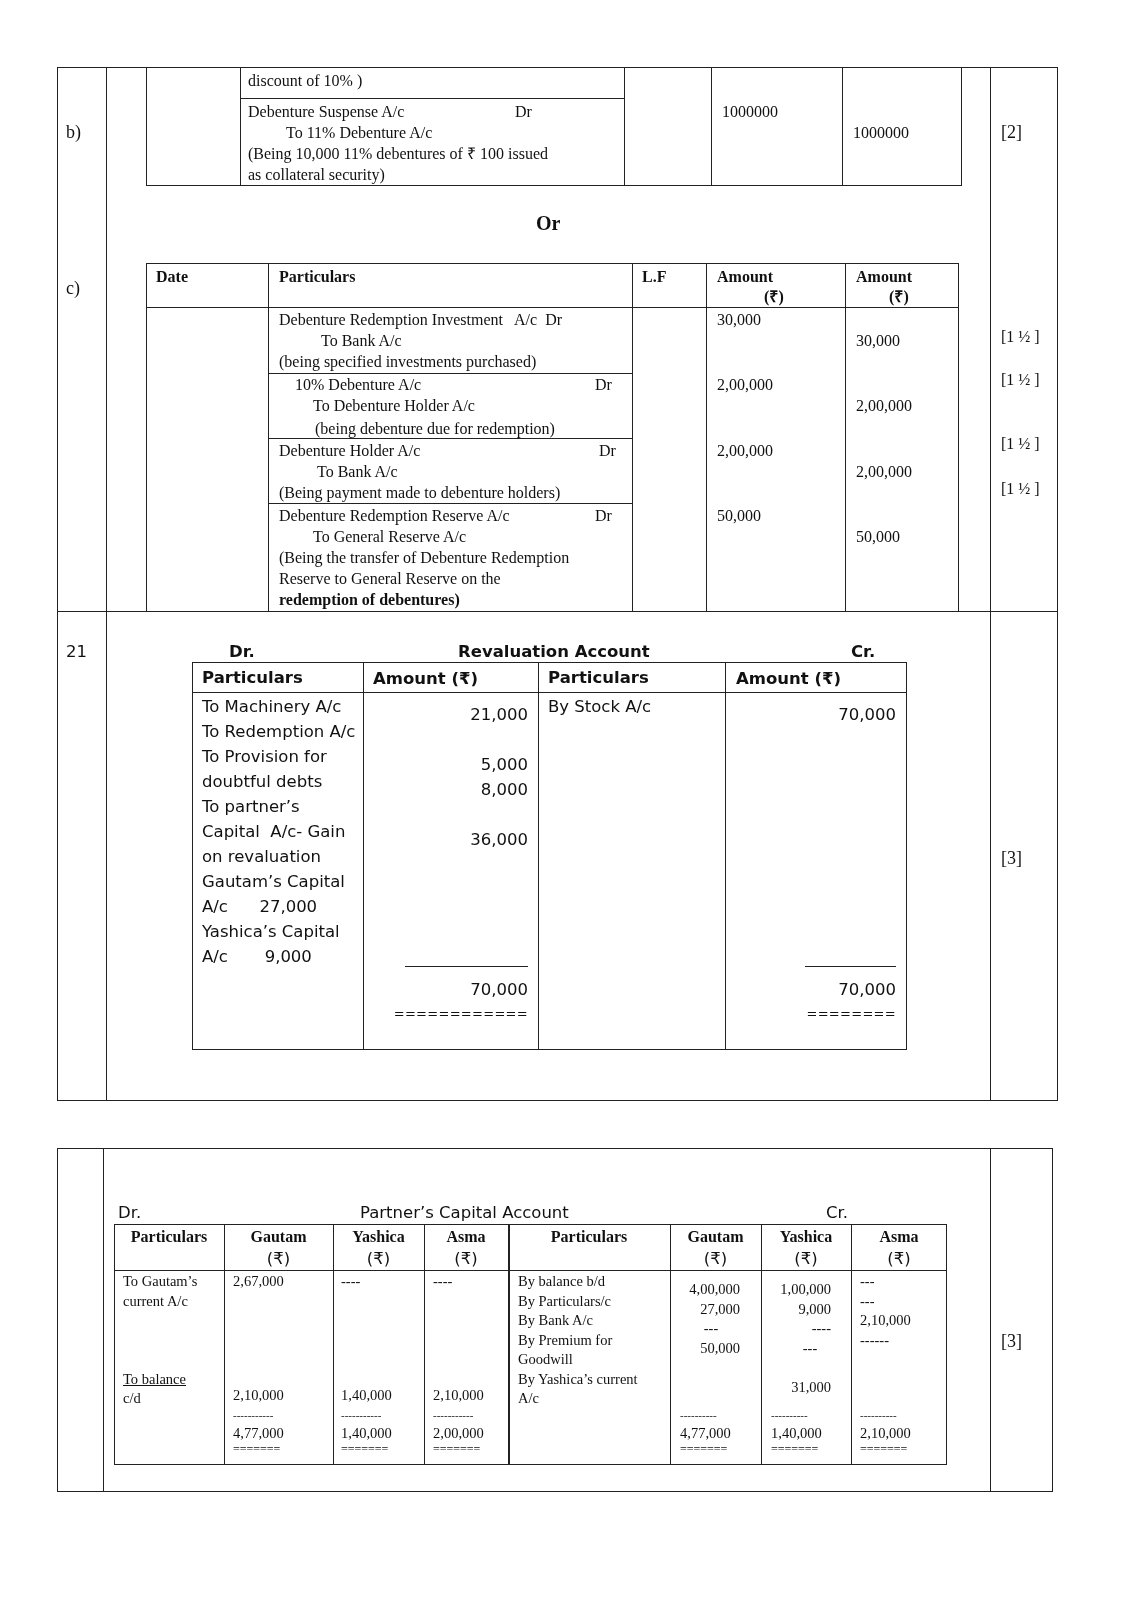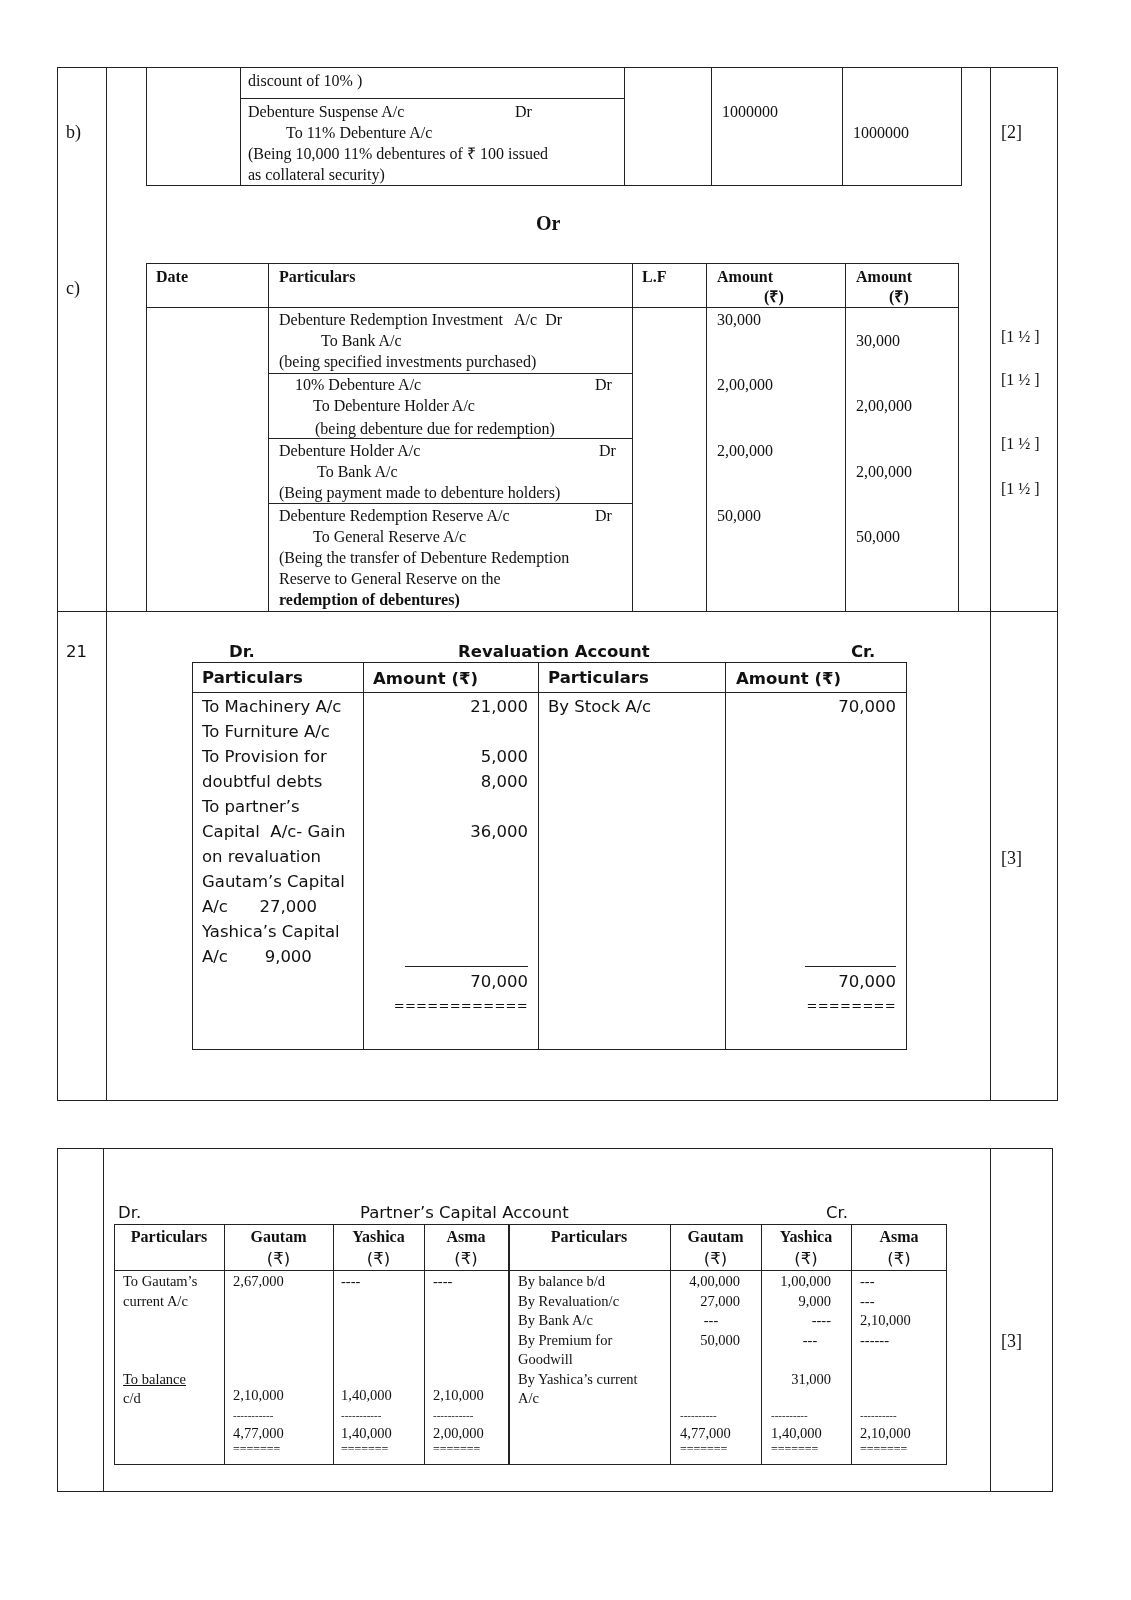--- a/index.html
+++ b/index.html
@@ -6,21 +6,21 @@
   body { width:1131px; height:1600px; position:relative; overflow:hidden; color:#111;
          font-family:"Liberation Serif", serif; }
   .abs { position:absolute; }
   .box { position:absolute; border:1.5px solid #222; box-sizing:border-box; }
   .vline { position:absolute; width:0; border-left:1.5px solid #222; }
   .hline { position:absolute; height:0; border-top:1.5px solid #222; }
   .serif { font-family:"Liberation Serif", serif; font-size:16px; line-height:21.5px; }
   .sans { font-family:"DejaVu Sans", sans-serif; font-size:16.5px; line-height:25px; }
   .bold { font-weight:bold; }
   .pre { white-space:pre; }
-  .r { text-align:right; }
+  .r { text-align:right;margin-top:8px; }
   .c { text-align:center; }
   .small { font-size:14.5px; line-height:19.5px; }
 </style>
 </head>
 <body>
 
 <div class="box" style="left:57px; top:67px; width:1001px; height:1034px;"></div>
 <div class="vline" style="left:106px; top:67px; height:1034px;"></div>
 <div class="vline" style="left:990px; top:67px; height:1034px;"></div>
 <div class="hline" style="left:57px; top:611px; width:1001px;"></div>
@@ -113,21 +113,21 @@
 <div class="vline" style="left:725px; top:662px; height:388px;"></div>
 <div class="hline" style="left:192px; top:692px; width:715px;"></div>
 
 <div class="abs sans bold" style="left:202px; top:665px;">Particulars</div>
 <div class="abs sans bold" style="left:373px; top:666px;">Amount (₹)</div>
 <div class="abs sans bold" style="left:548px; top:665px;">Particulars</div>
 <div class="abs sans bold" style="left:736px; top:666px;">Amount (₹)</div>
 
 <div class="abs sans" style="left:202px; top:694px;">
   <div>To Machinery A/c</div>
-  <div>To Furniture A/c</div>
+  <div>To Redemption A/c</div>
   <div>To Provision for</div>
   <div>doubtful debts</div>
   <div>To partner’s</div>
   <div class="pre">Capital  A/c- Gain</div>
   <div>on revaluation</div>
   <div>Gautam’s Capital</div>
   <div class="pre">A/c      27,000</div>
   <div>Yashica’s Capital</div>
   <div class="pre">A/c       9,000</div>
 </div>
@@ -211,21 +211,21 @@
 <div class="abs serif small" style="left:233px; top:1424px;">4,77,000</div>
 <div class="abs serif small" style="left:341px; top:1424px;">1,40,000</div>
 <div class="abs serif small" style="left:433px; top:1424px;">2,00,000</div>
 
 <div class="abs serif" style="left:233px; top:1442px; font-size:12px; line-height:14px;">=======</div>
 <div class="abs serif" style="left:341px; top:1442px; font-size:12px; line-height:14px;">=======</div>
 <div class="abs serif" style="left:433px; top:1442px; font-size:12px; line-height:14px;">=======</div>
 
 <div class="abs serif small" style="left:518px; top:1272px;">
   <div style="height:19.5px;">By balance b/d</div>
-  <div style="height:19.5px;">By Revaluation/c</div>
+  <div style="height:19.5px;">By Particulars/c</div>
   <div style="height:19.5px;">By Bank A/c</div>
   <div style="height:19.5px;">By Premium for</div>
   <div style="height:19.5px;">Goodwill</div>
   <div style="height:19.5px;">By Yashica’s current</div>
   <div style="height:19.5px;">A/c</div>
 </div>
 <div class="abs serif small r" style="left:670px; width:70px; top:1272px;">
   <div style="height:19.5px;">4,00,000</div>
   <div style="height:19.5px;">27,000</div>
   <div style="height:19.5px; text-align:center; padding-left:12px;">---</div>

